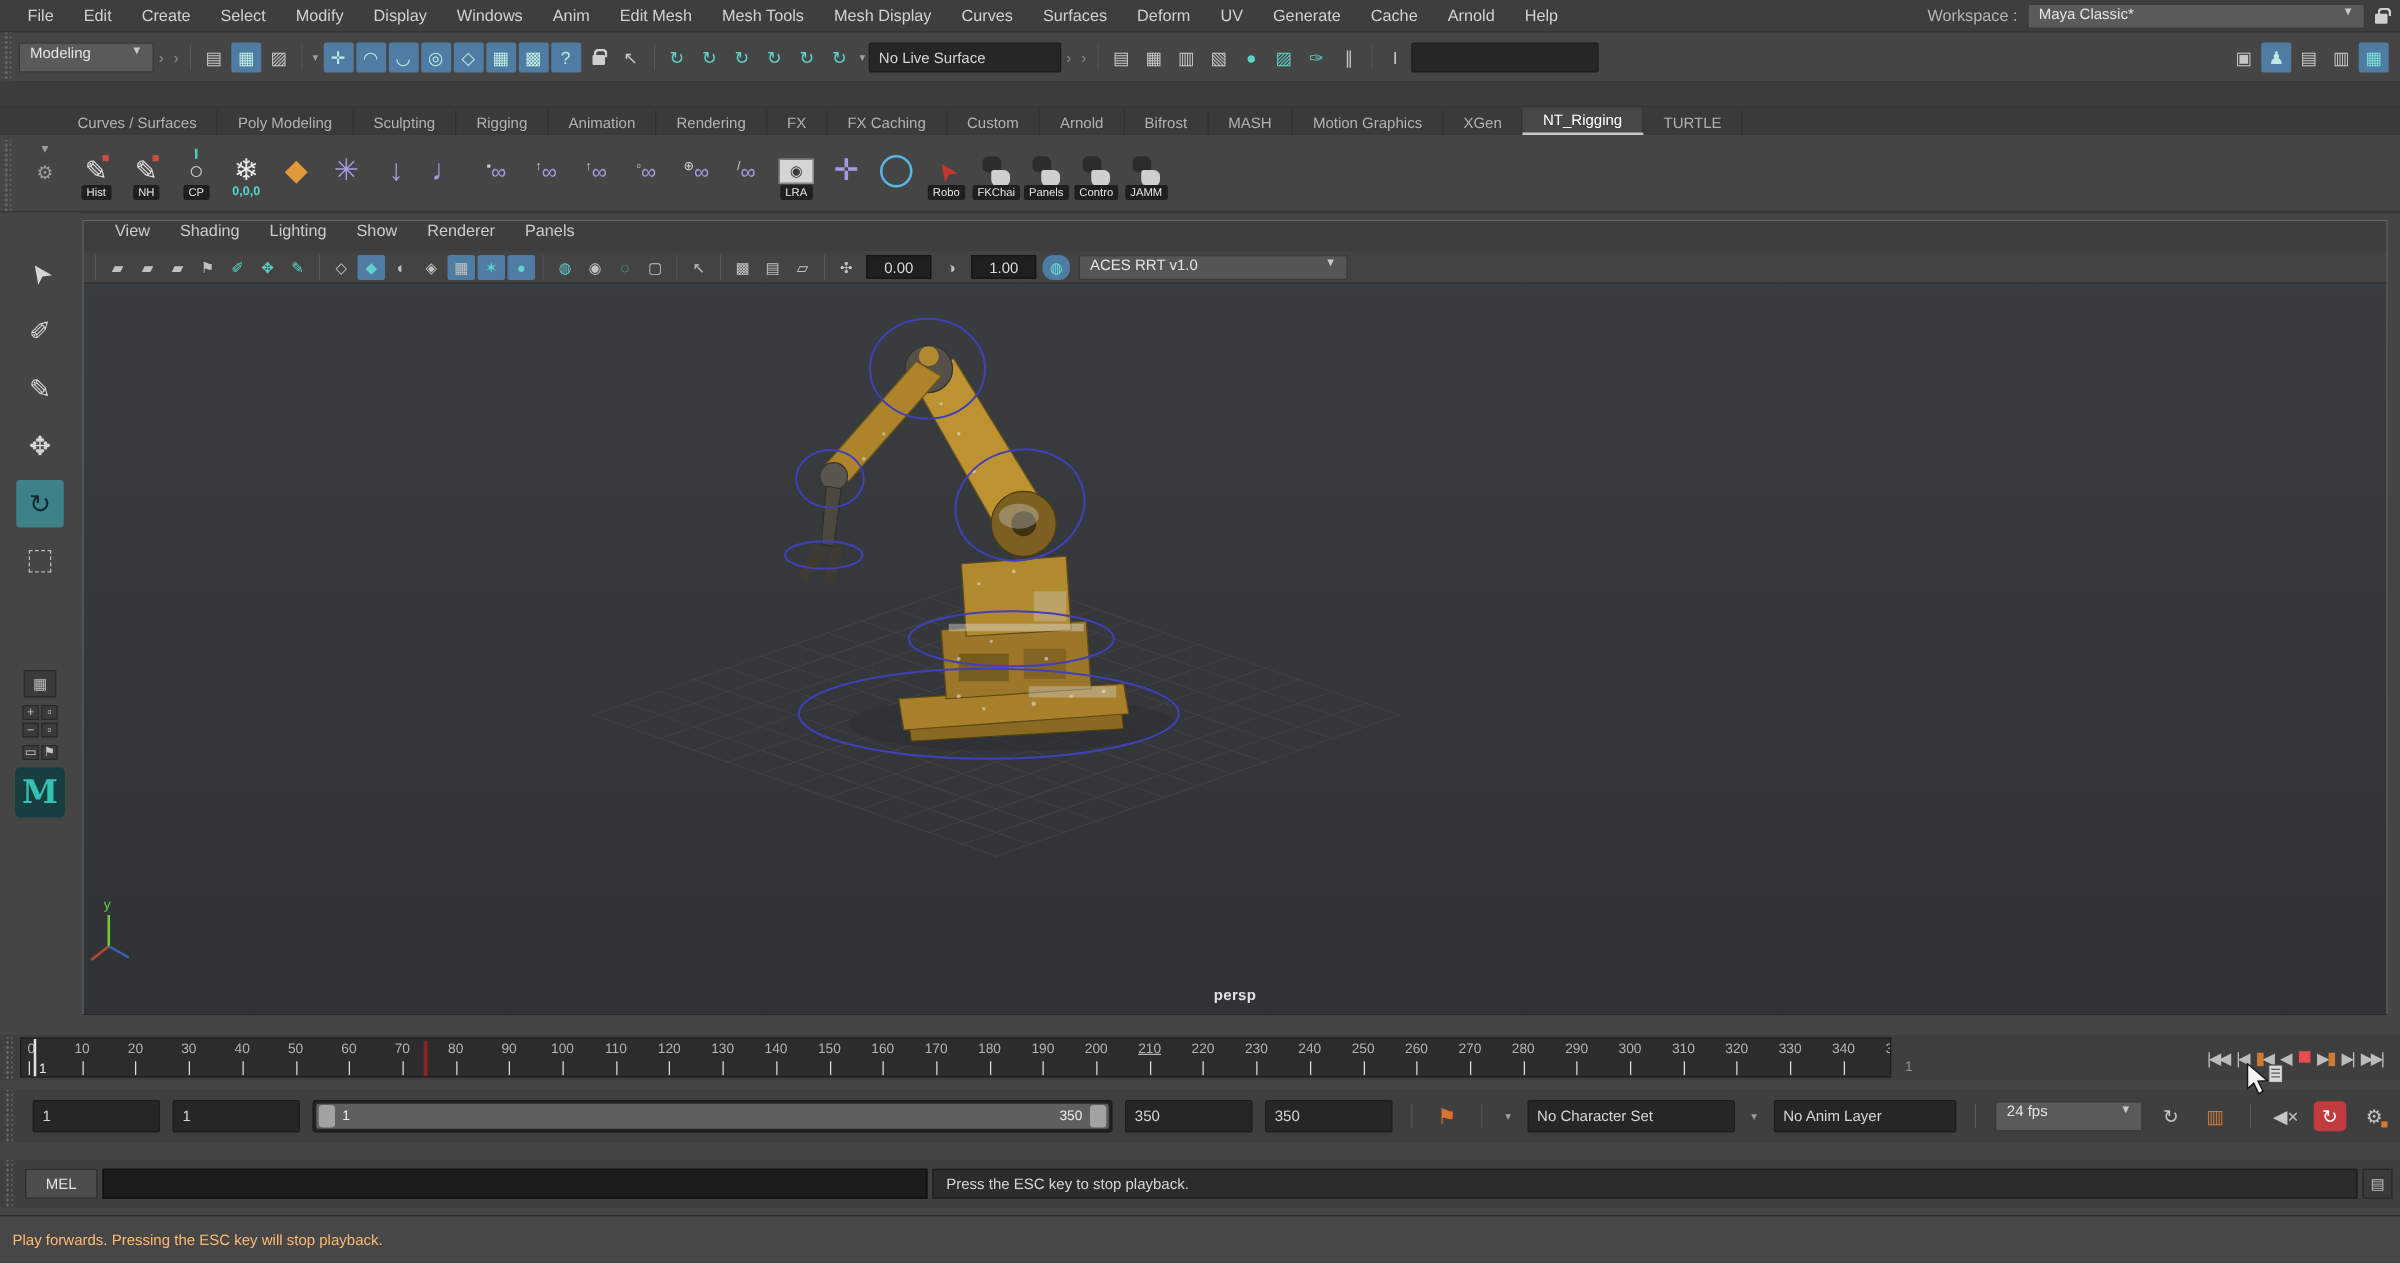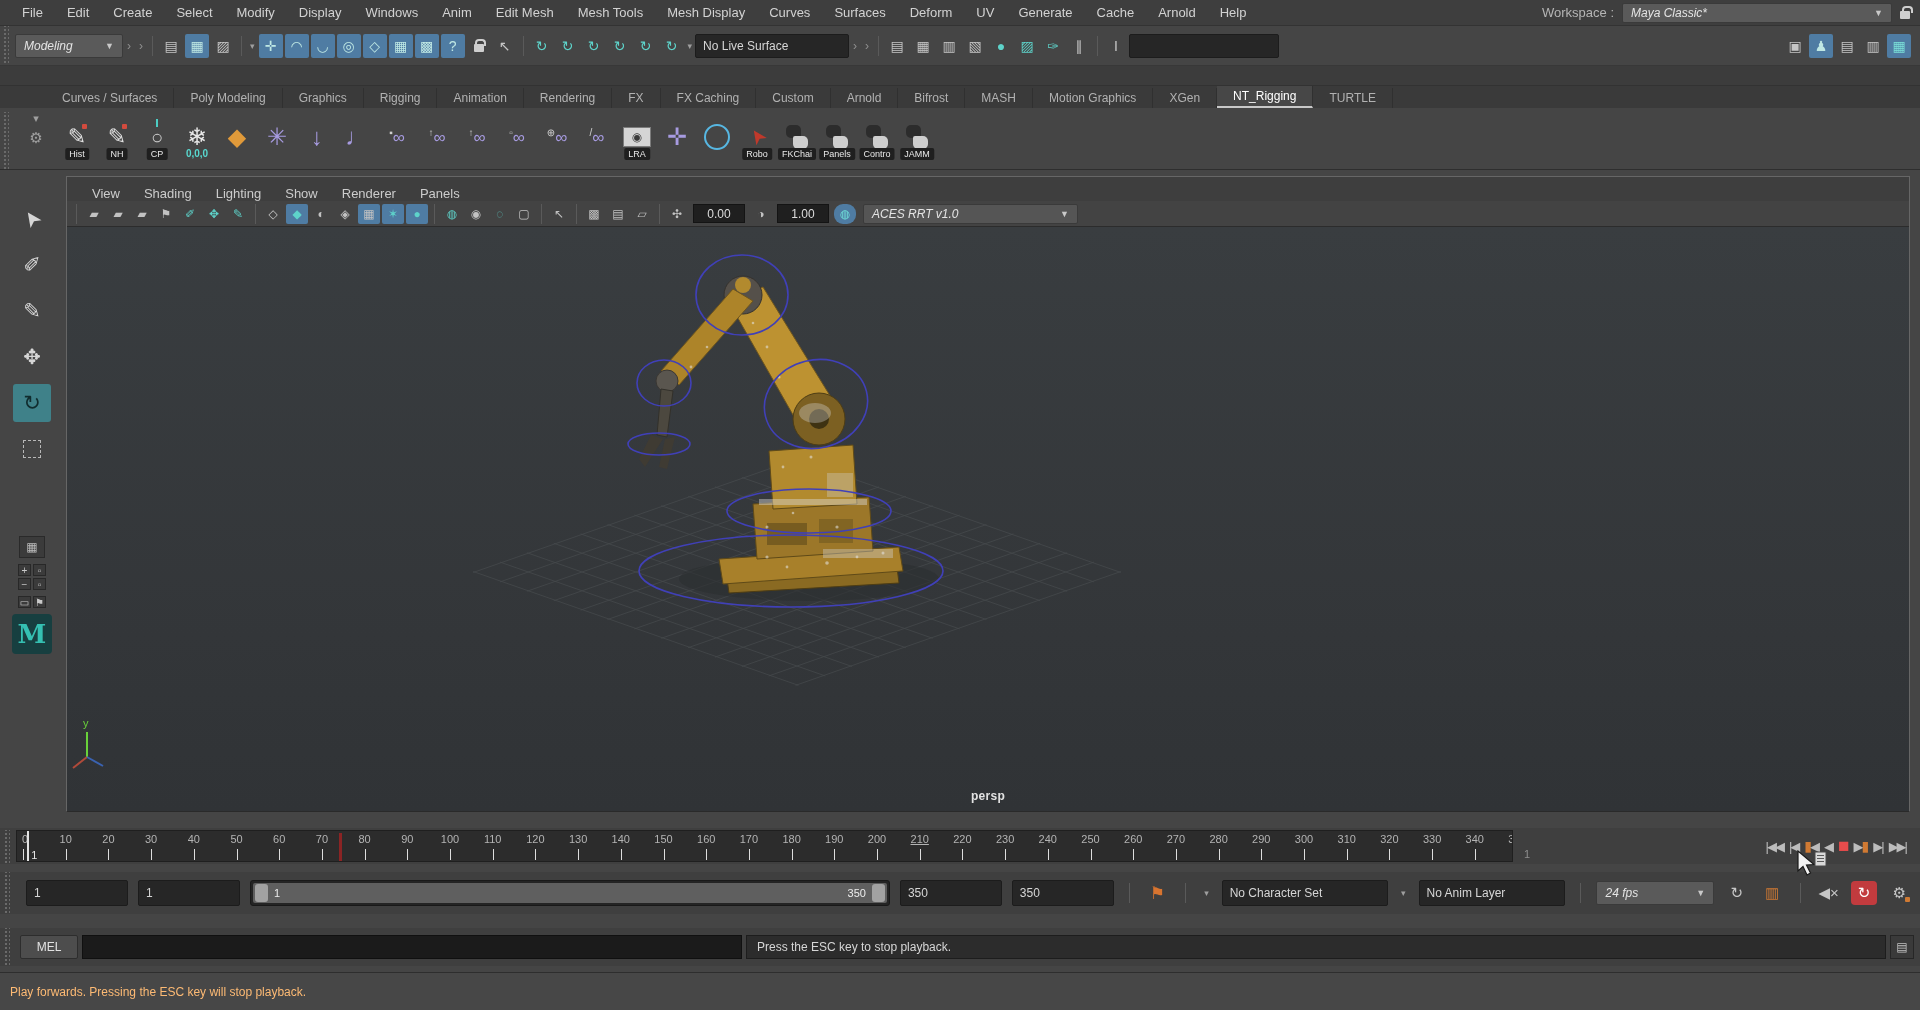--- a/index.html
+++ b/index.html
@@ -9,21 +9,21 @@
 
   
   .vdiv { width:1px; height:20px; background:#2e2e2e; border-right:1px solid #5a5a5a; margin:0 5px; flex:0 0 auto; }
   .sepc { color:#8f8f8f; font-size:12px; padding:0 4px; flex:0 0 auto; }
   .dropchip { color:#9f9f9f; font-size:9px; padding:0 3px; flex:0 0 auto; }
   .grip { width:7px; align-self:stretch; margin-right:6px; flex:0 0 auto;
           background-image:radial-gradient(#6a6a6a 1px, transparent 1.2px); background-size:4px 4px; background-position:1px 2px; }
   .field { background:#262626; border:1px solid #1c1c1c; border-radius:2px; color:#d6d6d6;
            font-size:12px; display:flex; align-items:center; padding:0 7px; height:24px; }
   .ddown { background:#5a5a5a; border:1px solid #3a3a3a; border-radius:2px; color:#e4e4e4; font-size:12px;
-           display:flex; align-items:center; padding:0 8px; height:24px;font-style:italic; }
+           display:flex; padding:0 8px; height:24px; }
   .ddown .arrow { margin-left:auto; font-size:9px; color:#c9c9c9; padding-left:10px; }
   .lock { width:10px; height:8px; background:#cfcfcf; border-radius:1px; position:relative; margin-top:5px; }
   .lock::before { content:""; position:absolute; top:-5px; left:1.5px; width:7px; height:5px;
                   border:2px solid #cfcfcf; border-bottom:none; border-radius:4px 4px 0 0; }
 
   
   #menubar { position:absolute; top:0; left:0; width:1920px; height:26px; background:#3e3e3e;
              display:flex; align-items:center; padding:0 10px; border-bottom:1px solid #333; }
   .menu-item { font-size:13px; color:#d2d2d2; padding:0 12px; cursor:default; }
   #workspace-area { margin-left:auto; display:flex; align-items:center; gap:8px; }
@@ -76,21 +76,21 @@
                font-size:12px; display:flex; align-items:center; justify-content:center; }
   .pm-stack { display:grid; grid-template-columns:13px 13px; grid-gap:2px; }
   .pm { width:13px; height:12px; background:#3b3b3b; border:1px solid #282828; color:#c9c9c9; font-size:10px;
         display:flex; align-items:center; justify-content:center; }
   #maya-logo { width:40px; height:40px; background:#173f40; border-radius:4px; display:flex; align-items:center;
                justify-content:center; color:#35c0b2; font-size:26px; font-weight:bold; font-family:"DejaVu Serif", serif; }
 
   
   #vpanel { position:absolute; top:176px; left:66px; width:1844px; height:636px; background:#3f3f3f;
             border:1px solid #666; border-bottom-color:#2a2a2a; }
-  #vmenus { height:24px; display:flex; align-items:flex-end; padding-left:14px; gap:2px; background:#3e3e3e; }
+  #vmenus { height:24px; display:flex; align-items:flex-start; padding-left:14px; gap:2px; background:#3e3e3e; }
   .vmenu-item { font-size:13px; color:#cccccc; padding:0 11px; }
   #vtoolbar { height:26px; display:flex; align-items:center; padding:0 4px; background:#434343; border-bottom:1px solid #2c2c2c; }
   .vicon { width:22px; height:20px; display:flex; align-items:center; justify-content:center; color:#c2c2c2;
            font-size:12px; border-radius:2px; margin:0 1px; flex:0 0 auto; }
   .vicon.hl { background:#4f7ca3; }
   .vicon.tealg { color:#5ed3ca; }
   .vicon.tealchip { background:#4f7ca3; color:#6fe2da; border-radius:9px; }
   .numfield { width:52px; height:19px; background:#1f1f1f; border:1px solid #141414; color:#dddddd;
               font-size:12px; display:flex; align-items:center; justify-content:center; margin:0 4px; }
   #view-transform-dd { width:215px; height:20px; margin-left:6px; background:#555; }
@@ -243,21 +243,21 @@
         <div class="icon24">▤</div>
         <div class="icon24">▥</div>
         <div class="icon24 tealbg">▦</div>
       </div>
   </div>
 
   <div id="rowgap"></div>
   <div id="shelf-tabs">
       <div class="shelf-tab">Curves / Surfaces</div>
       <div class="shelf-tab">Poly Modeling</div>
-      <div class="shelf-tab">Graphics</div>
+      <div class="shelf-tab">Sculpting</div>
       <div class="shelf-tab">Rigging</div>
       <div class="shelf-tab">Animation</div>
       <div class="shelf-tab">Rendering</div>
       <div class="shelf-tab">FX</div>
       <div class="shelf-tab">FX Caching</div>
       <div class="shelf-tab">Custom</div>
       <div class="shelf-tab">Arnold</div>
       <div class="shelf-tab">Bifrost</div>
       <div class="shelf-tab">MASH</div>
       <div class="shelf-tab">Motion Graphics</div>

